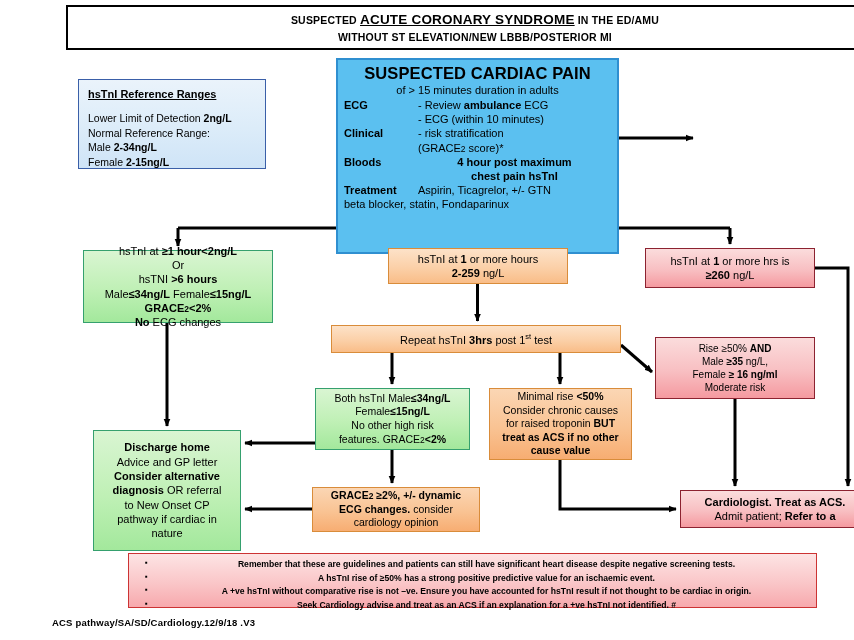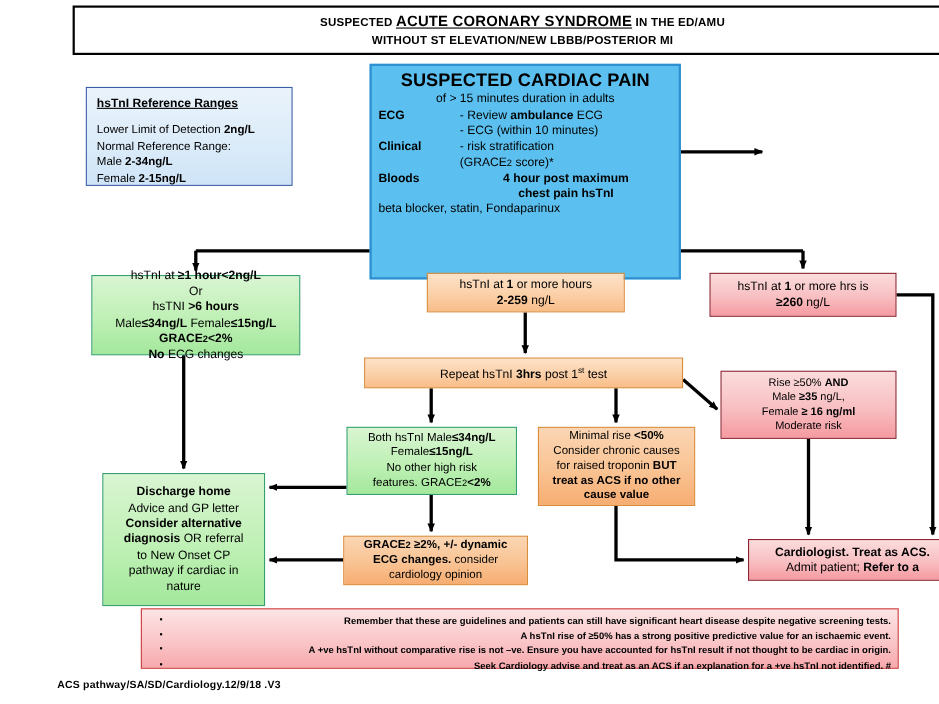--- a/index.html
+++ b/index.html
@@ -137,21 +137,21 @@
   }
   #admit-box .inner{font-size:11px;line-height:1.3;}
 
   
   #notes-box{
     left:80px;top:553px;width:689px;height:55px;
     border:1px solid #c33;
     background:linear-gradient(180deg,#fde4e4 0%,#fac6c8 55%,#f7a9ad 100%);
     align-items:flex-start;justify-content:flex-start;
   }
-  #notes-box .inner{padding:4px 6px;text-align:right;}
+  #notes-box .inner{padding:4px 6px;text-align:center;}
   #notes-box ul{margin:0;padding:0;list-style:none;}
   #notes-box li{font-size:8.6px;font-weight:bold;line-height:1.58;padding-left:28px;position:relative;white-space:nowrap;}
   #notes-box li:before{content:"\25AA";position:absolute;left:10px;top:-1px;font-size:8px;}
 
   
   #footer{
     position:absolute;left:4px;top:617px;font-size:9.5px;font-weight:bold;letter-spacing:.2px;
   }
   b{font-weight:bold;}
 </style>
@@ -243,20 +243,24 @@
           <td class="val"><span>(GRACE</span><span class="sub2">2</span><span> score)*</span></td>
         </tr>
         <tr>
           <td class="lbl">Bloods</td>
           <td class="val" style="text-align:center"><b>4 hour post maximum</b></td>
         </tr>
         <tr>
           <td class="lbl"></td>
           <td class="val" style="text-align:center"><b>chest pain hsTnI</b></td>
         </tr>
+        <tr>
+          <td class="lbl">Treatment</td>
+          <td class="val">Aspirin, Ticagrelor, +/- GTN</td>
+        </tr>
       </tbody>
         </table>
       <div class="tail">beta blocker, statin, Fondaparinux</div>
     </div>
   </div>
 
 
   <div class="node" id="green-low">
     <div class="inner">
       <div><span>hsTnI at </span><b>≥1 hour&lt;2ng/L</b></div>

